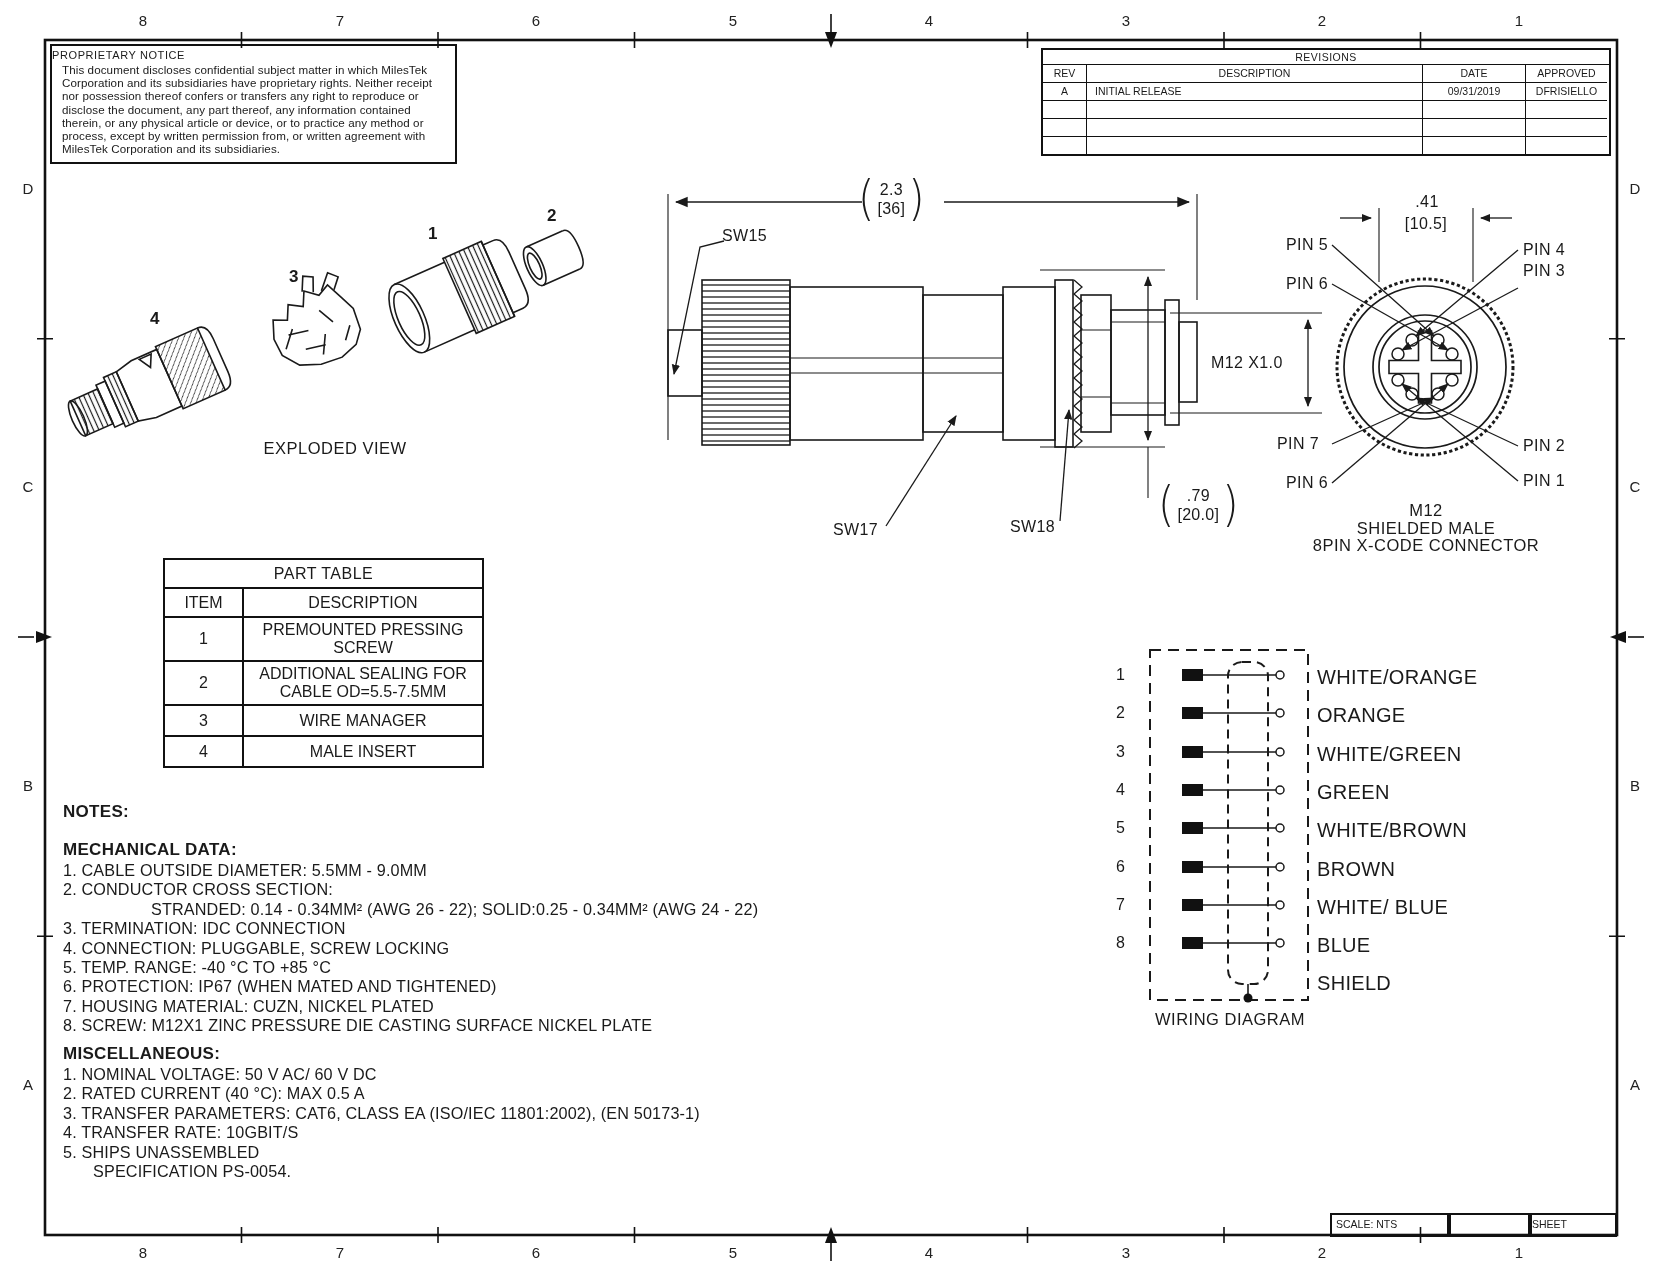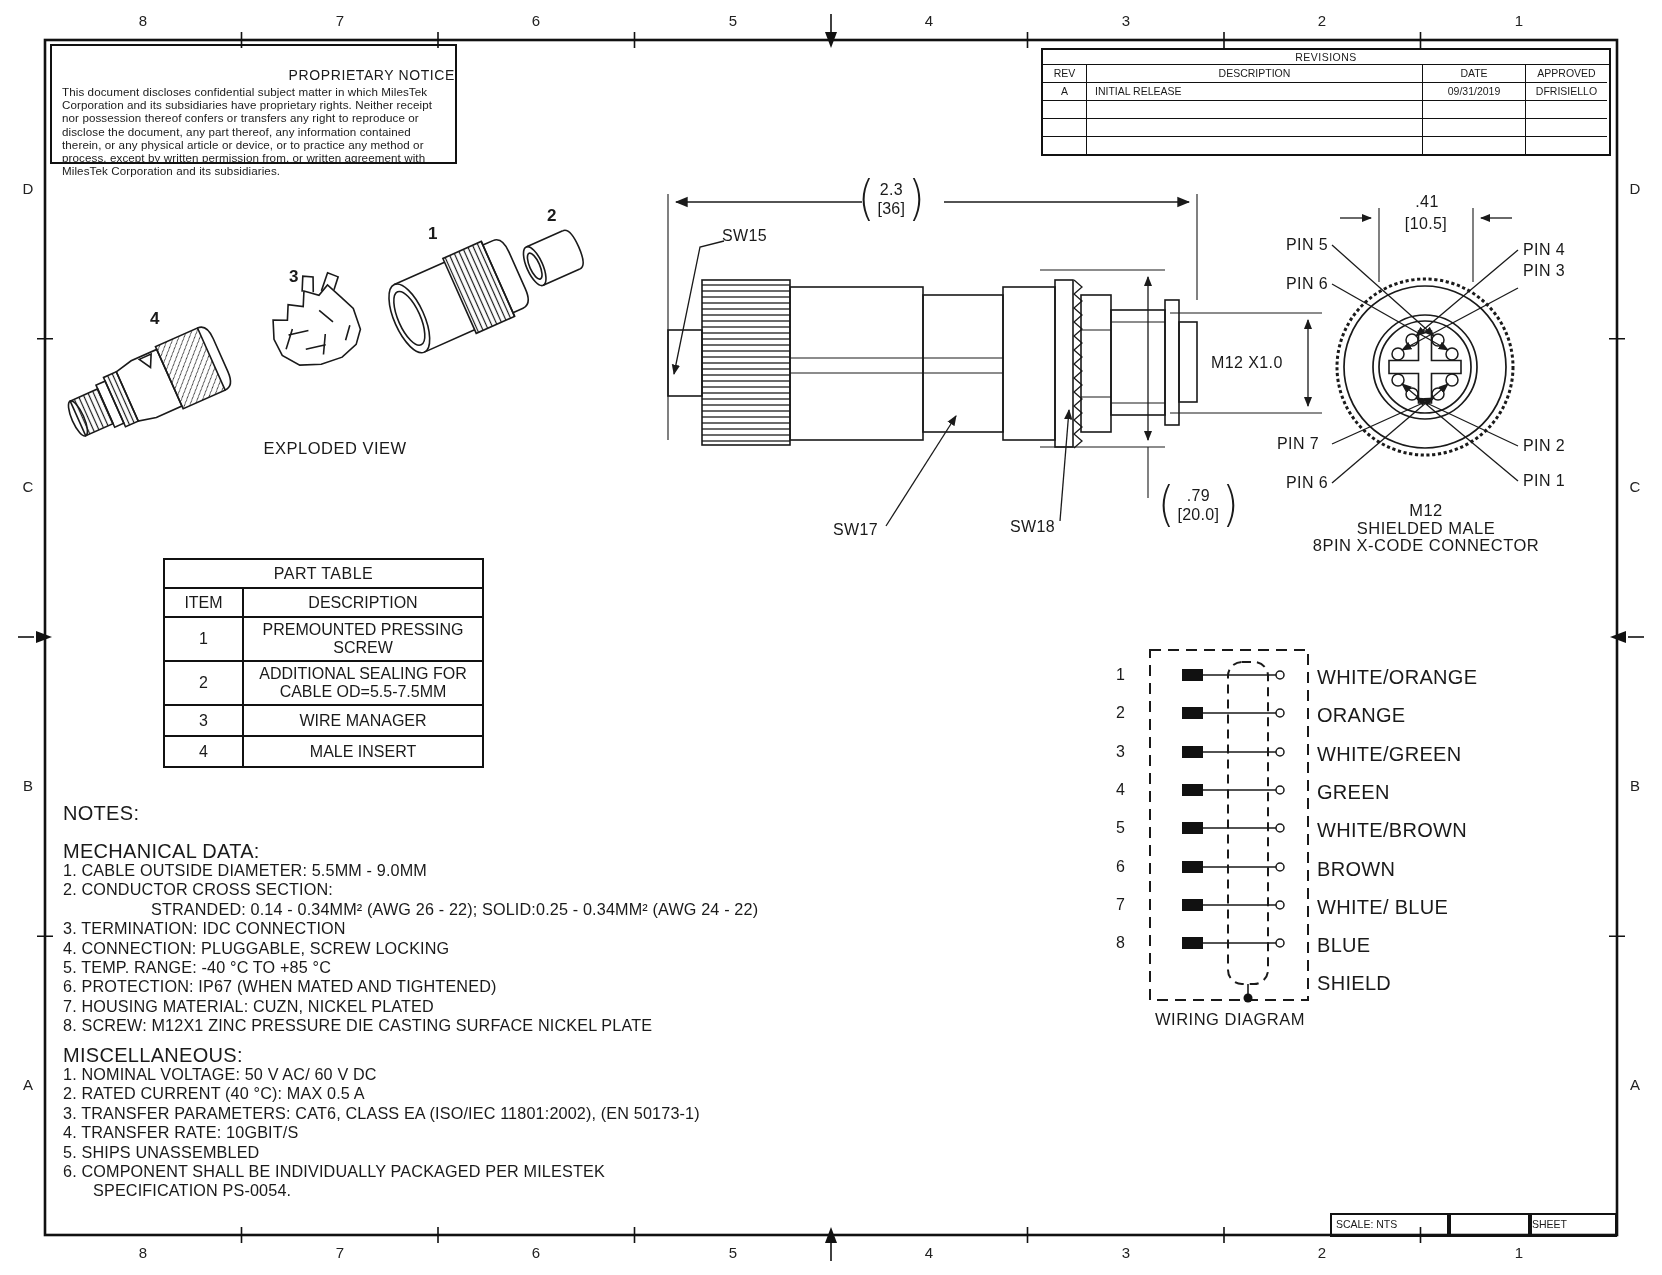--- a/index.html
+++ b/index.html
@@ -3,40 +3,40 @@
 <meta charset="utf-8">
 <style>
   html,body{margin:0;padding:0;background:#e8e8e8}
   #sheet{position:relative;width:1662px;height:1275px;background:#ffffff;
          font-family:"Liberation Sans",sans-serif;color:#1a1a1a;overflow:hidden}
   .abs{position:absolute}
   svg{position:absolute;left:0;top:0}
   .zone{font-size:15px;color:#222;width:30px;text-align:center}
   
   .propbox{left:50px;top:44px;width:403px;height:116px;border:2px solid #111}
-  .prop-title{text-align:right;font-size:14px;margin-top:21px;letter-spacing:.6px}
+  .prop-title{text-align:left;font-size:11px;margin-top:3px;letter-spacing:.6px}
   .prop-body{font-size:11.6px;line-height:13.2px;padding:2px 9px 0 10px;letter-spacing:.1px}
   
   .rev{left:1041px;top:48px;width:566px;border:2px solid #111;font-size:10.5px}
   .rev .t{border-bottom:1.5px solid #111;text-align:center;height:14px;line-height:14px;letter-spacing:.5px}
   .rev .grid{display:grid;grid-template-columns:44px 336px 103px 81px}
   .rev .c{border-right:1.5px solid #111;border-bottom:1.5px solid #111;height:17px;line-height:17px;text-align:center;overflow:hidden}
   .rev .c:nth-child(4n){border-right:none}
   .rev .grid > .c.last{border-bottom:none}
   .rev .left{text-align:left;padding-left:8px}
   
   .ptable{left:163px;top:558px;width:317px;border:2px solid #111;font-size:16px}
   .ptable .hrow{display:flex;border-bottom:2px solid #111}
   .ptable .trow{height:27px;line-height:27px;text-align:center;border-bottom:2px solid #111;letter-spacing:.5px}
   .ptable .ci{width:77px;border-right:2px solid #111;display:flex;align-items:center;justify-content:center;flex:none}
   .ptable .cd{width:238px;display:flex;align-items:center;justify-content:center;text-align:center;line-height:18px;padding:2px 0}
   .ptable .hrow.h27{height:27px}.ptable .hrow.h44{height:42px}.ptable .hrow.h29{height:29px}
   .ptable .hrow.nb{border-bottom:none}
   
-  .h-bold{font-size:20px;font-weight:normal;letter-spacing:.3px}
+  .h-bold{font-size:17px;font-weight:bold;letter-spacing:.3px}
   .ntext{font-size:16.2px;line-height:19.4px;letter-spacing:.15px;white-space:nowrap}
   .indent88{padding-left:88px}.indent30{padding-left:30px}
   
   .lbl{font-size:16px;letter-spacing:.4px;white-space:nowrap}
   .itemnum{font-size:17px;font-weight:bold}
   .dimstack{display:flex;align-items:center}
   .dimstack .p{font-size:42px;font-weight:200;font-family:"DejaVu Sans",sans-serif;line-height:42px;transform:scaleY(1.15)}
   .dimstack .col{display:flex;flex-direction:column;align-items:center;font-size:16px;line-height:19px;padding:0 3px;letter-spacing:.3px}
   .capt{font-size:16.5px;letter-spacing:.5px;text-align:center}
   .pinlbl{font-size:16px;letter-spacing:.4px;width:60px}
@@ -376,21 +376,20 @@
     <div class="ntext">7. HOUSING MATERIAL: CUZN, NICKEL PLATED</div>
     <div class="ntext">8. SCREW: M12X1 ZINC PRESSURE DIE CASTING SURFACE NICKEL PLATE</div>
   </div>
   <div class="abs h-bold" style="left:63px;top:1044px">MISCELLANEOUS:</div>
   <div class="abs" style="left:63px;top:1065px">
     <div class="ntext">1. NOMINAL VOLTAGE: 50 V AC/ 60 V DC</div>
     <div class="ntext">2. RATED CURRENT (40 °C): MAX 0.5 A</div>
     <div class="ntext">3. TRANSFER PARAMETERS: CAT6, CLASS EA (ISO/IEC 11801:2002), (EN 50173-1)</div>
     <div class="ntext">4. TRANSFER RATE: 10GBIT/S</div>
     <div class="ntext">5. SHIPS UNASSEMBLED</div>
-    <div class="ntext">6. COMPONENT SHALL BE INDIVIDUALLY PACKAGED PER MILESTEK</div>
     <div class="ntext indent30">SPECIFICATION PS-0054.</div>
   </div>
 
   <div class="abs strip-cell" style="left:1330px;top:1213px;width:113px;padding-left:4px">SCALE: NTS</div>
   <div class="abs strip-cell" style="left:1447px;top:1213px;width:79px"></div>
   <div class="abs strip-cell" style="left:1530px;top:1213px;width:83px;">SHEET</div>
 
 </div>
 
 </body></html>

